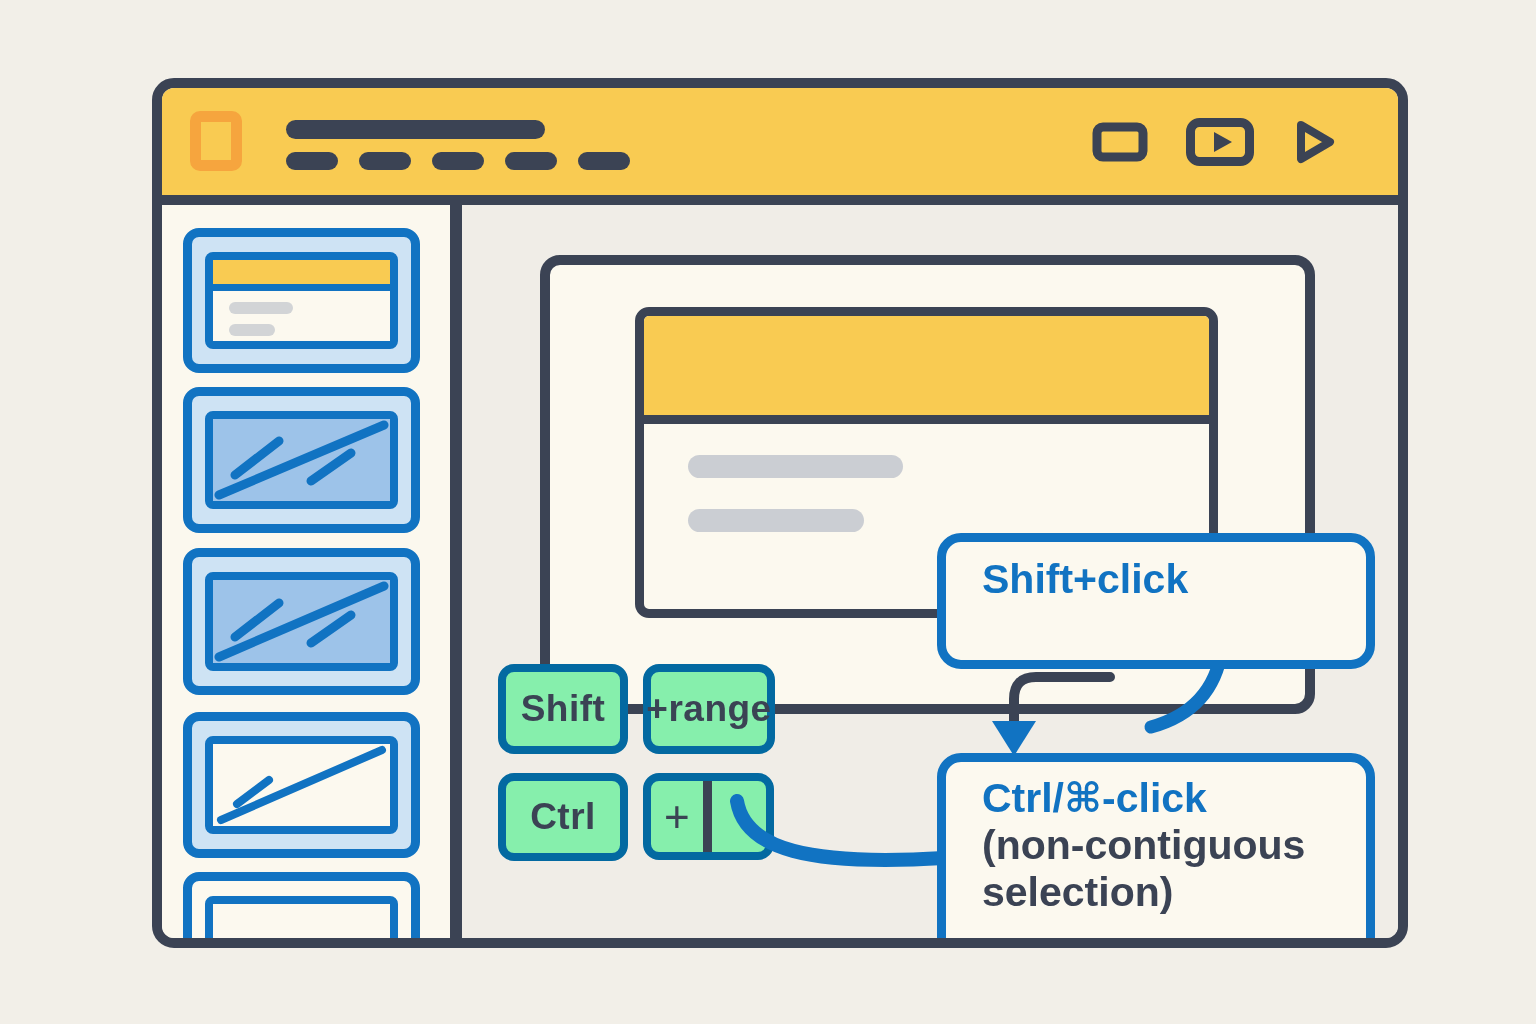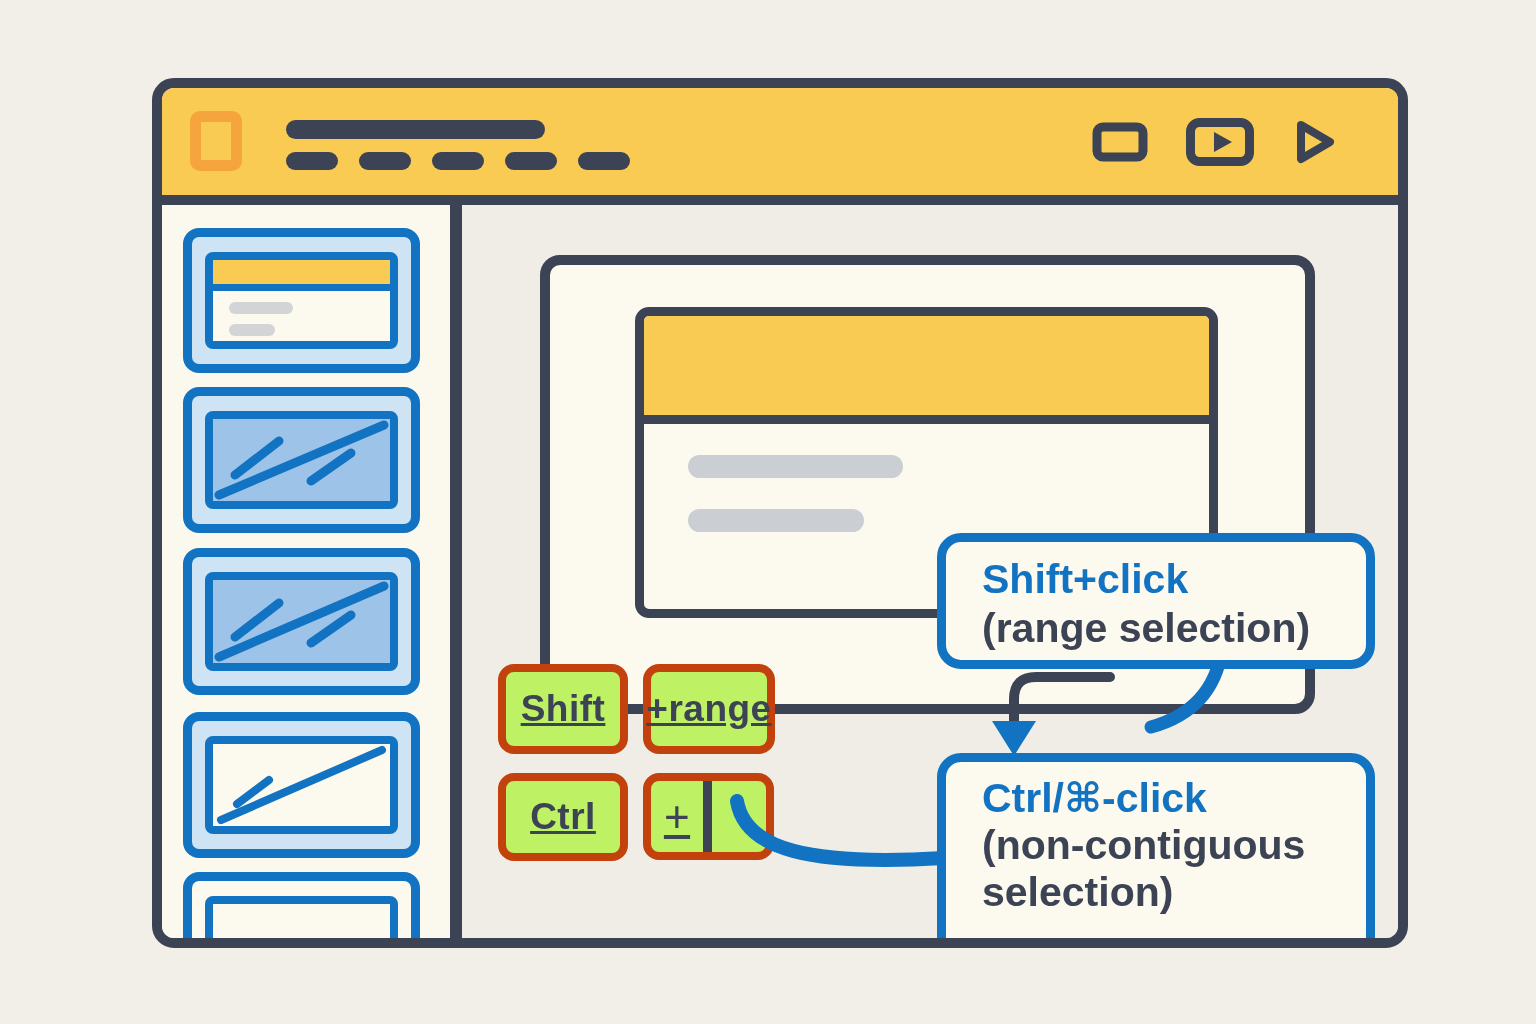--- a/index.html
+++ b/index.html
@@ -86,24 +86,24 @@
   }
   .slide-header{
     height:99px;background:#F9CB52;border-bottom:9px solid #3B4354;
   }
   .slide-bar{position:absolute;background:#CBCED3;border-radius:12px;height:23px;}
   .slide-bar.b1{left:44px;top:139px;width:215px;}
   .slide-bar.b2{left:44px;top:193px;width:176px;}
   
   .key{
     position:absolute;
-    border:8px solid #c2410c;border-radius:16px;box-sizing:border-box;
-    background:#bef264;color:#3B4354;
+    border:8px solid #0369a1;border-radius:16px;box-sizing:border-box;
+    background:#86efac;color:#3B4354;
     display:flex;align-items:center;justify-content:center;
-    font-size:37px;font-weight:700;letter-spacing:0.5px;text-decoration:underline;
+    font-size:37px;font-weight:700;letter-spacing:0.5px;
   }
   .key.shift{left:336px;top:576px;width:130px;height:90px;}
   .key.plusclick{left:481px;top:576px;width:132px;height:90px;}
   .key.ctrl{left:336px;top:685px;width:130px;height:88px;}
   .key.combo{left:481px;top:685px;width:131px;height:87px;padding:0;display:flex;align-items:stretch;justify-content:flex-start;}
   .combo-cell{display:flex;align-items:center;justify-content:center;box-sizing:border-box;}
   .combo-cell.plus{width:61px;border-right:9px solid #3B4354;font-size:44px;font-weight:400;}
   .combo-cell.blank{flex:1;}
   
   .callout{
@@ -224,21 +224,20 @@
 
     <svg class="connectors" viewBox="0 0 1236 850">
       <path d="M 948 589 L 874 589 Q 852 589 852 611 L 852 637" fill="none" stroke="#3B4354" stroke-width="10" stroke-linecap="round"></path>
       <polygon points="830,633 874,633 852,668" fill="#1173C2"></polygon>
       <path d="M 1060 561 Q 1051 622 989 639" fill="none" stroke="#1173C2" stroke-width="13" stroke-linecap="round"></path>
       <path d="M 575 713 C 583 762 648 778 782 770" fill="none" stroke="#1173C2" stroke-width="14" stroke-linecap="round"></path>
     </svg>
 
     <div class="callout c1">
       <div class="heading">Shift+click</div>
-      <div>(range selection)</div>
     </div>
     <div class="callout c2">
       <div class="heading">Ctrl/⌘-click</div>
       <div>(non-contiguous selection)</div>
     </div>
 
   </div>
 </div>
 
 </body></html>

